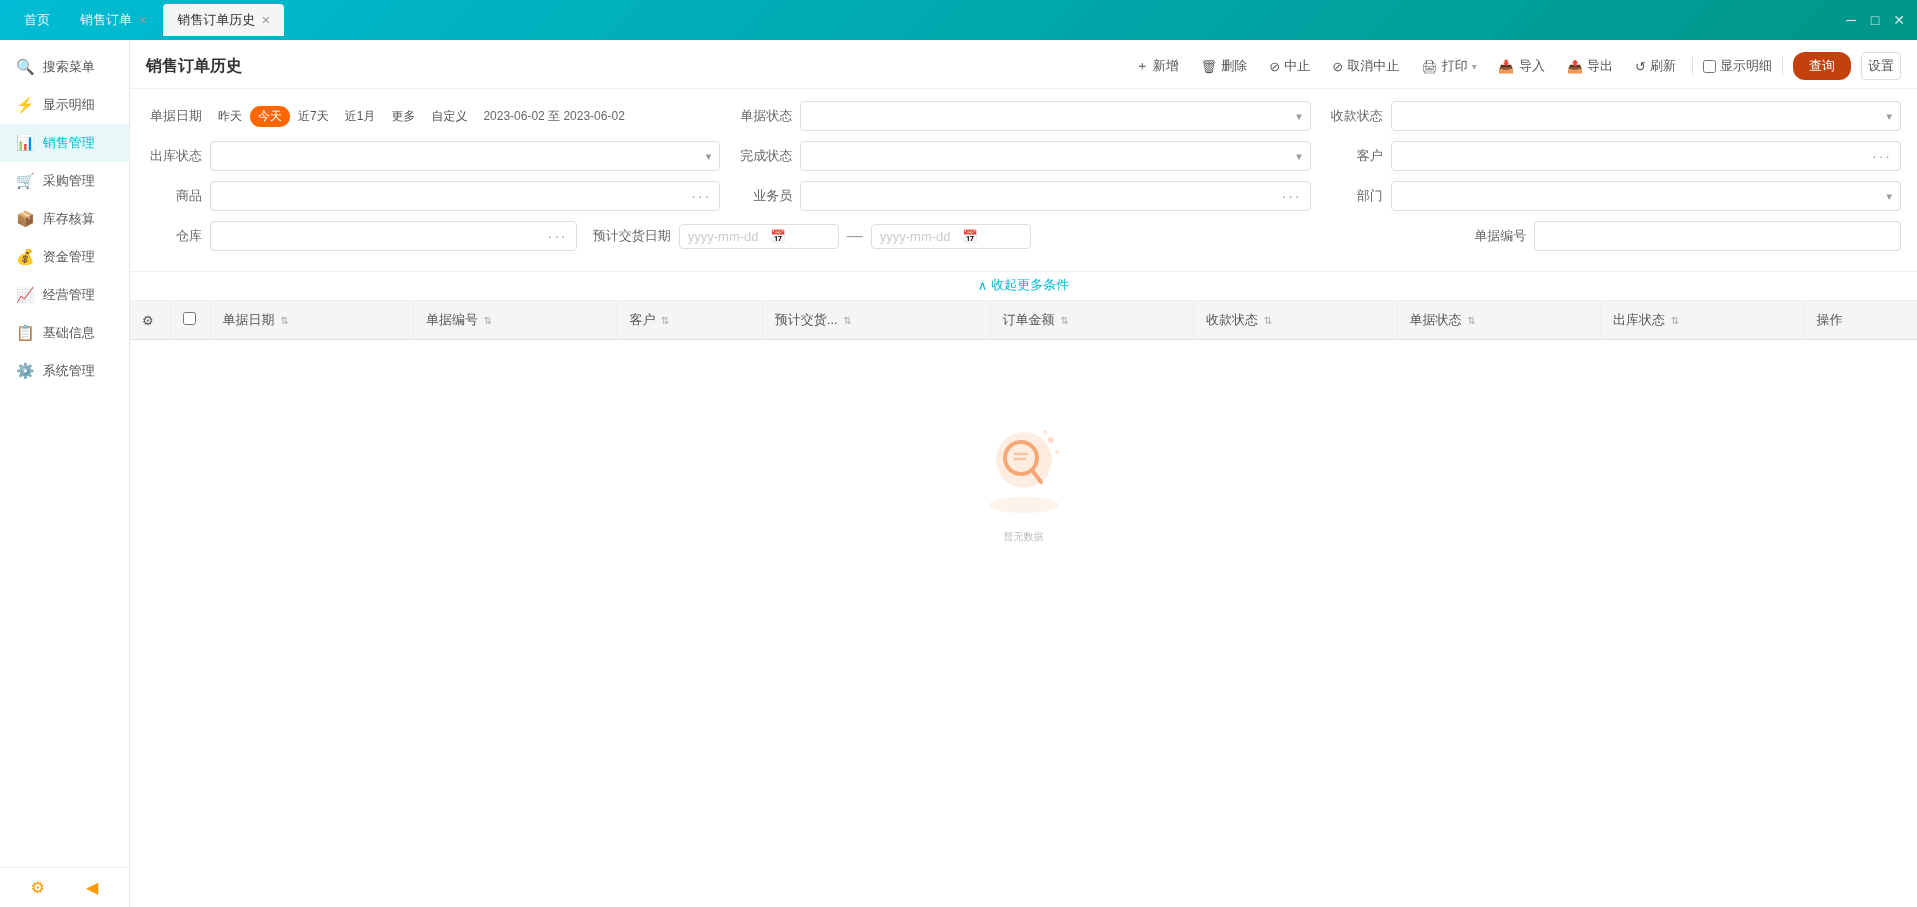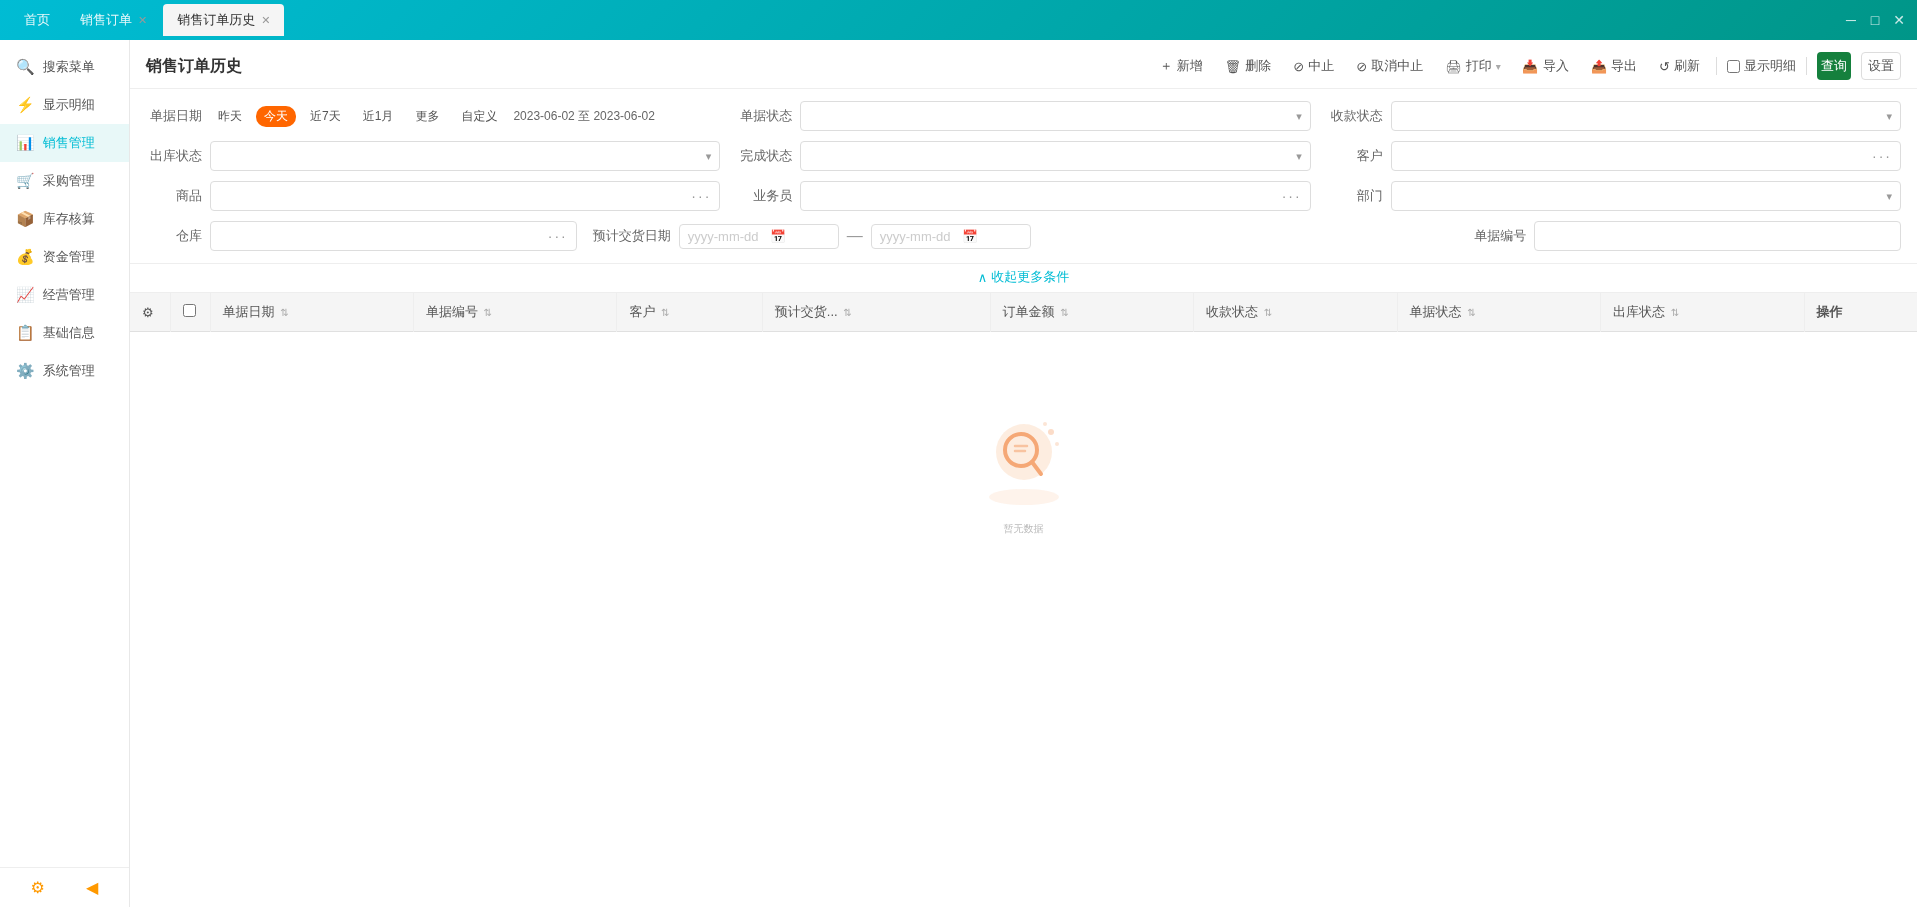--- a/index.html
+++ b/index.html
@@ -134,43 +134,43 @@
       align-items: center;
       gap: 4px;
       font-size: 13px;
       cursor: pointer;
       color: #555;
       padding: 4px 6px;
       border-radius: 3px;
     }
     .toolbar-btn .btn-icon { font-size: 13px; }
     .toolbar-btn.primary {
-      background: #15803d;
+      background: #c2410c;
       color: #fff;
-      border-radius: 4px;
-      padding: 5px 4px;
+      border-radius: 12px;
+      padding: 5px 16px;
       font-size: 13px;
     }
     .toolbar-divider { width: 1px; height: 18px; background: #ddd; }
     .checkbox-label { display: flex; align-items: center; gap: 4px; font-size: 13px; color: #555; cursor: pointer; }
     .checkbox-label input { cursor: pointer; }
 
     
     .filter-area {
       background: #fff;
       padding: 12px 16px;
       border-bottom: 1px solid #eee;
     }
     .filter-row {
       display: flex;
       align-items: center;
       gap: 16px;
       margin-bottom: 10px;
     }
-    .filter-row:last-child { margin-bottom: 0; }
+    .filter-row:last-child { margin-bottom: 8px; }
     .filter-item {
       display: flex;
       align-items: center;
       gap: 8px;
       flex: 1;
     }
     .filter-label {
       font-size: 13px;
       color: #666;
       white-space: nowrap;
@@ -189,21 +189,21 @@
       background: #fff;
       cursor: pointer;
       min-height: 30px;
       justify-content: space-between;
     }
     .filter-control .arrow { color: #999; font-size: 11px; }
     .filter-control .dots { color: #999; font-size: 14px; letter-spacing: 2px; }
     .date-filter {
       display: flex;
       align-items: center;
-      gap: 6px;
+      gap: 0;
     }
     .date-tag {
       padding: 2px 8px;
       border-radius: 3px;
       font-size: 12px;
       cursor: pointer;
       color: #555;
     }
     .date-tag.active {
       background: #ff6600;
@@ -259,21 +259,21 @@
       border-bottom: 1px solid #e0e0e0;
     }
     .data-table th {
       padding: 10px 12px;
       text-align: left;
       color: #555;
       font-weight: 500;
       white-space: nowrap;
       border-right: 1px solid #eee;
     }
-    .data-table th:last-child { border-right: none; font-weight: bold; }
+    .data-table th:last-child { border-right: none; }
     .data-table th .sort-icon { color: #aaa; font-size: 10px; margin-left: 2px; }
     .th-checkbox { width: 40px; text-align: center; }
     .th-settings { width: 40px; text-align: center; }
 
     
     .empty-state {
       display: flex;
       flex-direction: column;
       align-items: center;
       justify-content: center;

